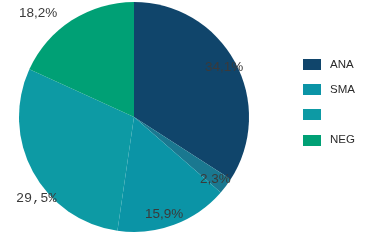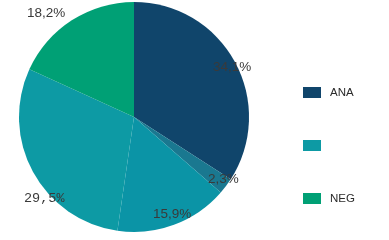--- a/index.html
+++ b/index.html
@@ -32,33 +32,31 @@
     left: 0; top: 0;
   }
   .pct-label {
     position: absolute;
     font-family: "Liberation Sans", sans-serif;
     font-size: 13.5px;
     color: #3a3a3a;
     white-space: nowrap;
     letter-spacing: 0px;
     line-height: 1;
-    margin-left: 8px;
   }
   #legend {
     position: absolute;
     left: 303px;
     top: 52px;
     width: 86px;
   }
   .legend-row {
     display: flex;
     align-items: center;
     height: 25.2px;
-    margin-top: 28px;
   }
   .legend-swatch {
     width: 18px;
     height: 11px;
     flex: 0 0 auto;
     margin-right: 9px;
   }
   .legend-label {
     font-family: "Liberation Sans", sans-serif;
     font-size: 11.5px;
@@ -89,20 +87,24 @@
     <span class="pct-label" style="left:16px; top:192px;font-family:Liberation Mono, monospace;">29,5%</span>
     <span class="pct-label" style="left:19px; top:6px;">18,2%</span>
   </div>
 
   <div id="legend">
       <div class="legend-row">
         <span class="legend-swatch" style="background: rgb(16, 69, 107);"></span>
         <span class="legend-label">ANA</span>
       </div>
       <div class="legend-row">
+        <span class="legend-swatch" style="background: rgb(11, 148, 166);"></span>
+        <span class="legend-label">SMA</span>
+      </div>
+      <div class="legend-row">
         <span class="legend-swatch" style="background: rgb(13, 154, 164);"></span>
       </div>
       <div class="legend-row">
         <span class="legend-swatch" style="background: rgb(0, 160, 117);"></span>
         <span class="legend-label">NEG</span>
       </div>
     </div>
 
 </div>
 

